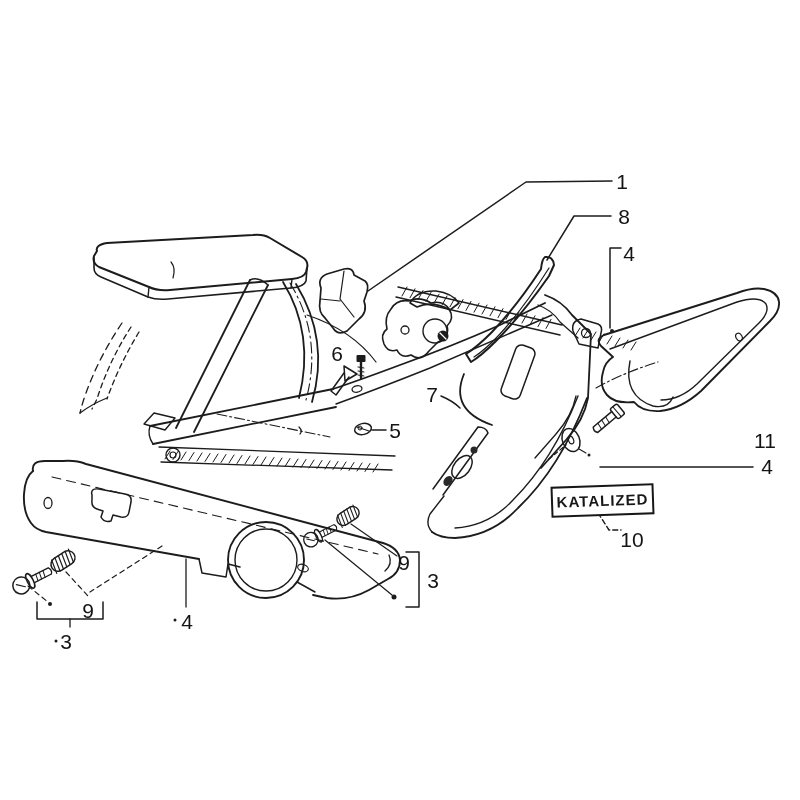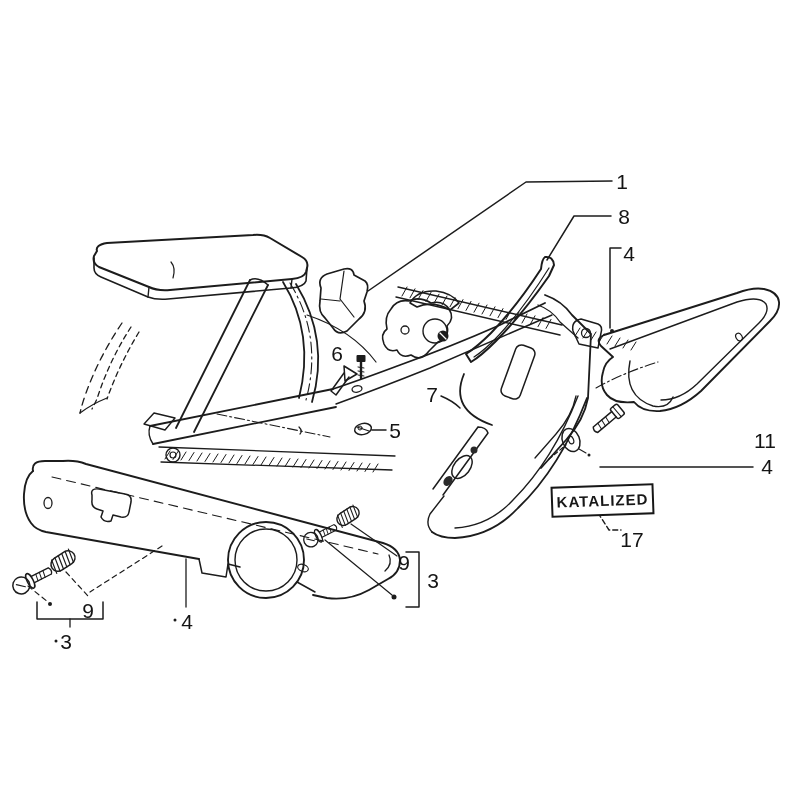--- a/index.html
+++ b/index.html
@@ -192,20 +192,20 @@
   <div class="callout" style="left:622px;top:181px">1</div>
   <div class="callout" style="left:624px;top:216px">8</div>
   <div class="callout" style="left:629px;top:253px">4</div>
   <div class="callout" style="left:337px;top:353px">6</div>
   <div class="callout" style="left:432px;top:394px">7</div>
   <div class="callout" style="left:395px;top:430px">5</div>
   <div class="callout" style="left:404px;top:562px">9</div>
   <div class="callout" style="left:433px;top:580px">3</div>
   <div class="callout" style="left:765px;top:440px">11</div>
   <div class="callout" style="left:767px;top:466px">4</div>
-  <div class="callout" style="left:632px;top:539px">17</div>
+  <div class="callout" style="left:632px;top:539px">10</div>
   <div class="callout" style="left:88px;top:610px">9</div>
   <div class="callout" style="left:66px;top:641px">3</div>
   <div class="callout" style="left:187px;top:621px">4</div>
 
   <div class="decal">KATALIZED</div>
 
 </div>
 
 </body></html>

